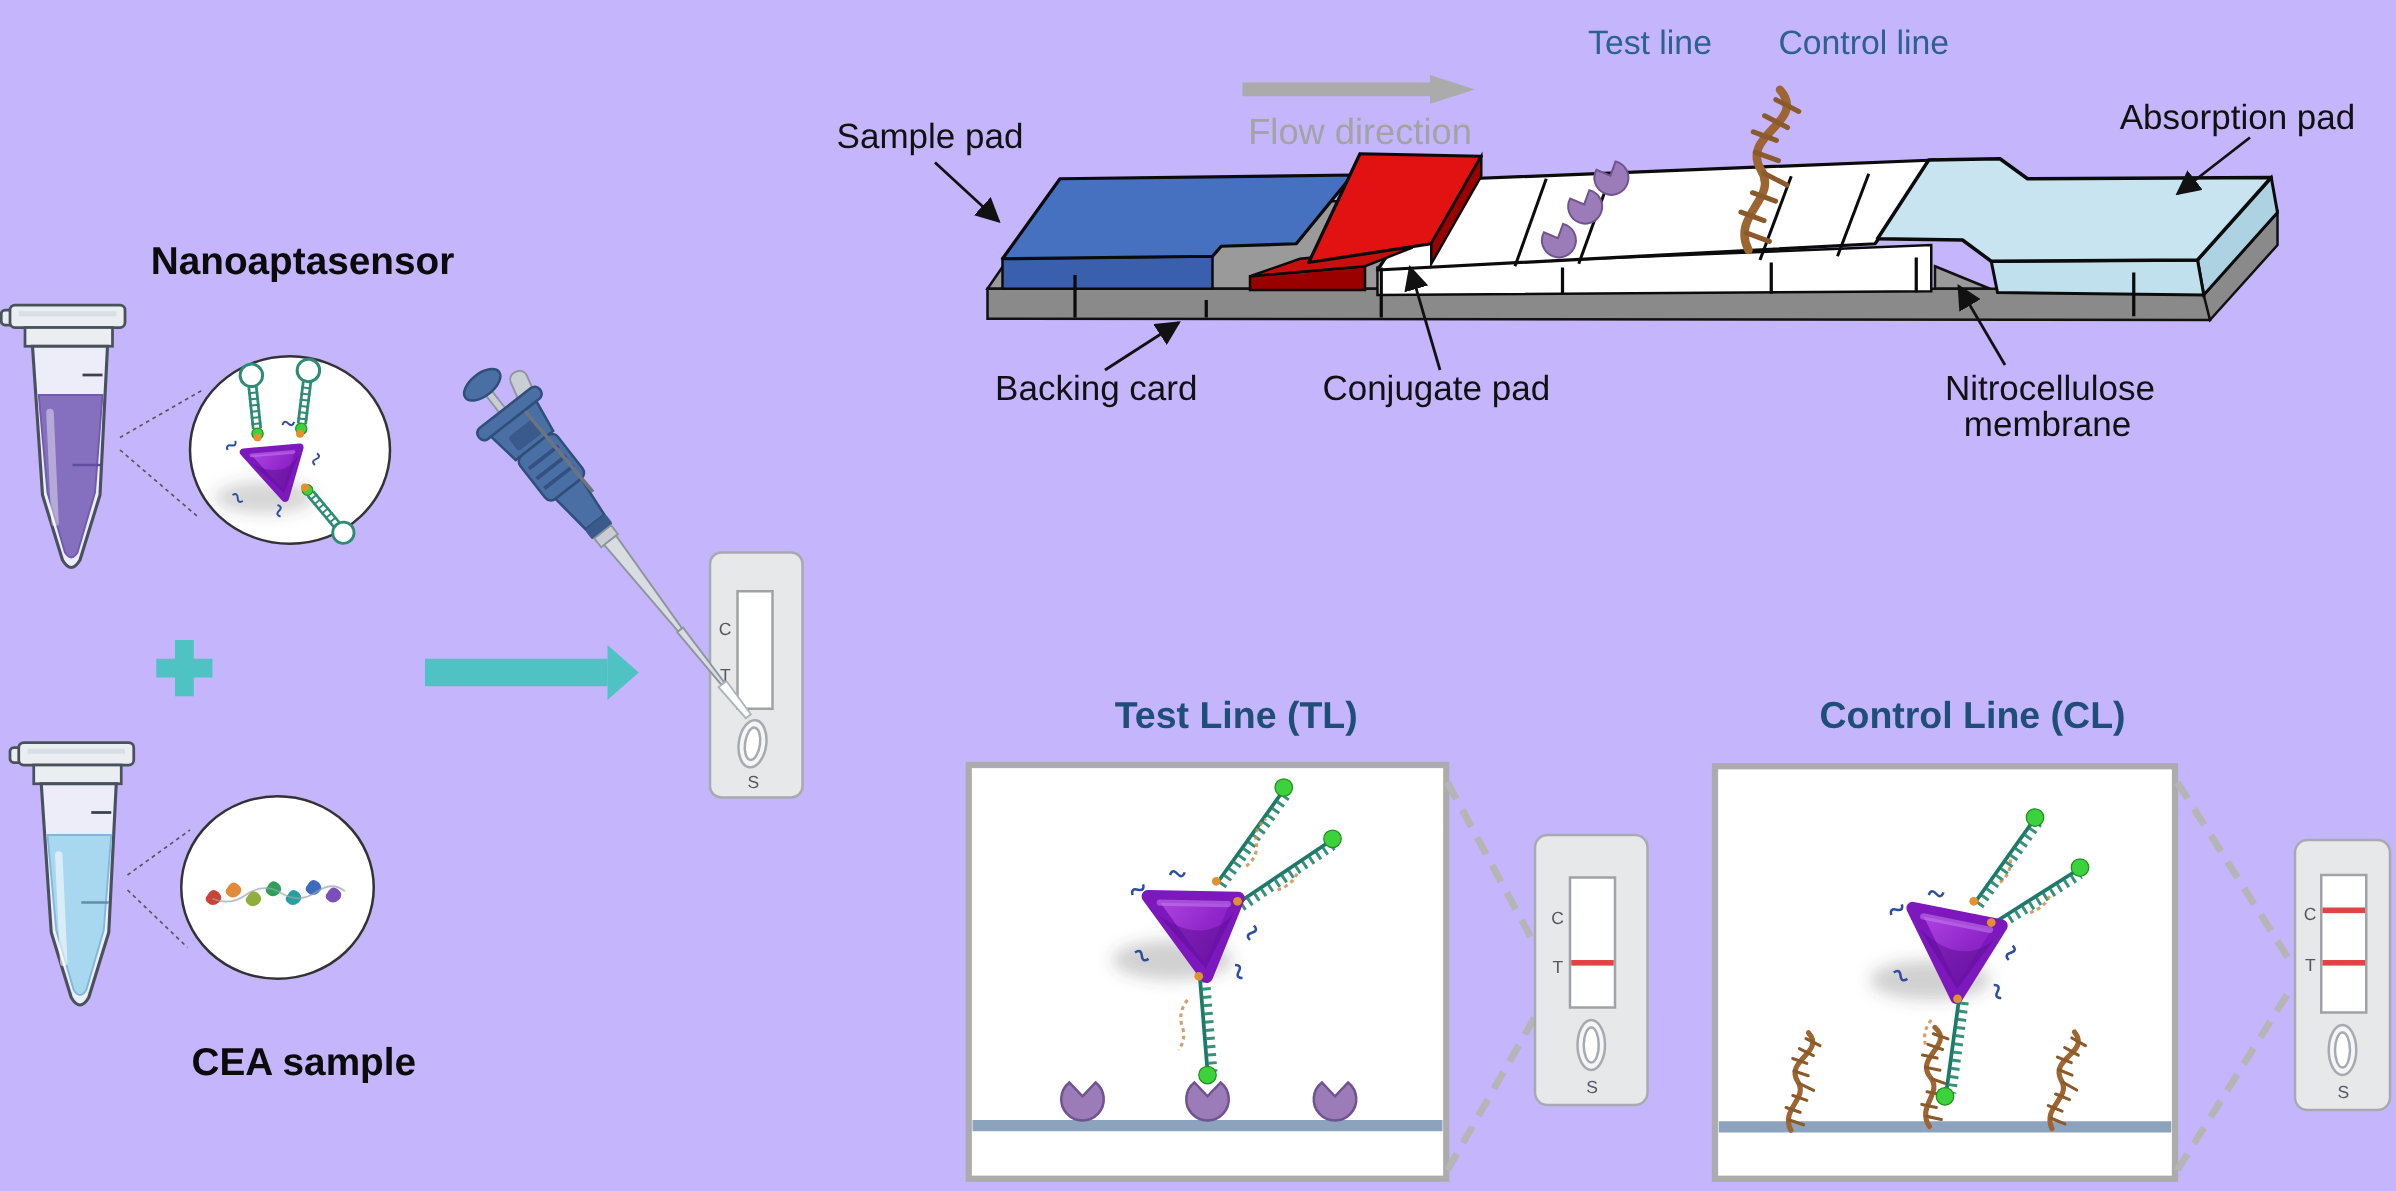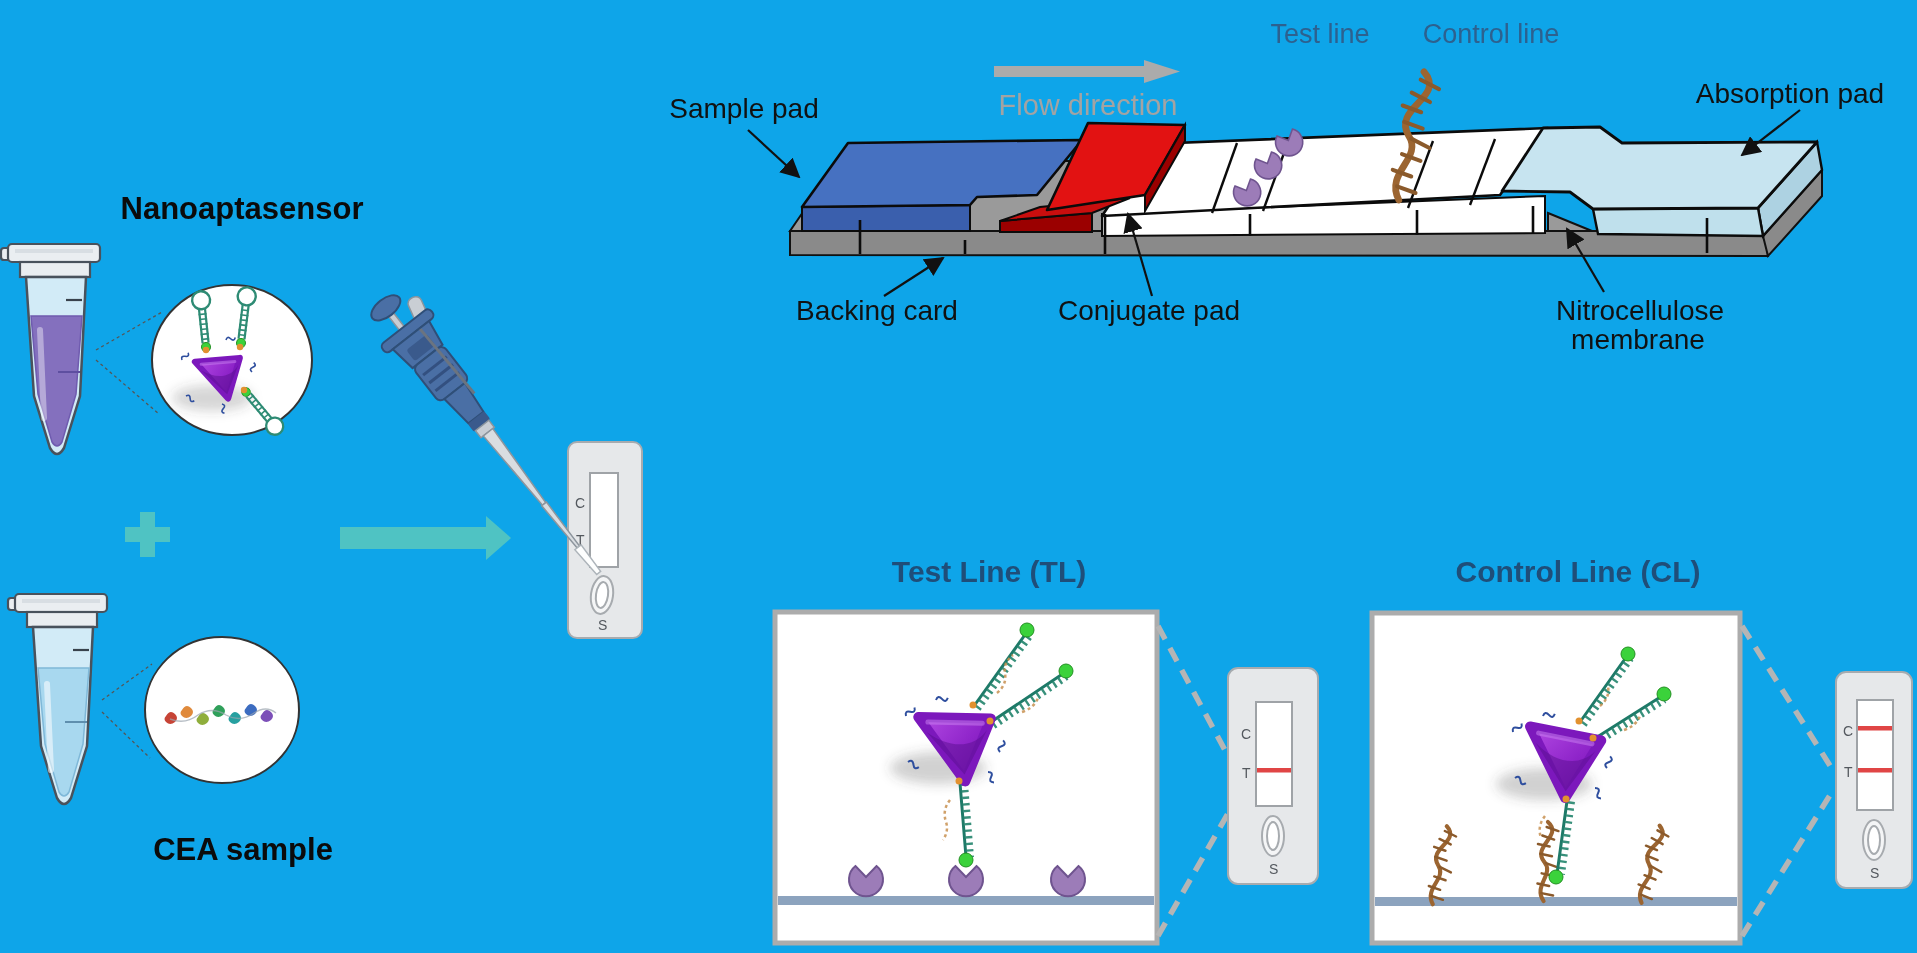--- a/index.html
+++ b/index.html
@@ -1,16 +1,16 @@
 <!DOCTYPE html>
 <html><head>
 <meta charset="utf-8">
 <style>
   html,body{margin:0;padding:0;background:#ffffff;}
-  .stage{width:1917px;height:953px;position:relative;background:#0ea5e9;overflow:hidden;}
+  .stage{width:1917px;height:953px;position:relative;background:#c4b5fd;overflow:hidden;}
   svg{display:block;font-family:"Liberation Sans", sans-serif;}
 
   
   .lbl       {font:28px "Liberation Sans", sans-serif; fill:#111;}
   .lbl-gray  {font:29px "Liberation Sans", sans-serif; fill:#A3A3A3;}
   .lbl-blue  {font:27px "Liberation Sans", sans-serif; fill:#2D618F;}
   .ttl       {font:bold 30px "Liberation Sans", sans-serif; fill:#1F4E79;}
   .big       {font:bold 31px "Liberation Sans", sans-serif; fill:#0b0b0b;}
   .cas       {font:14px "Liberation Sans", sans-serif; fill:#53585E;}
 

